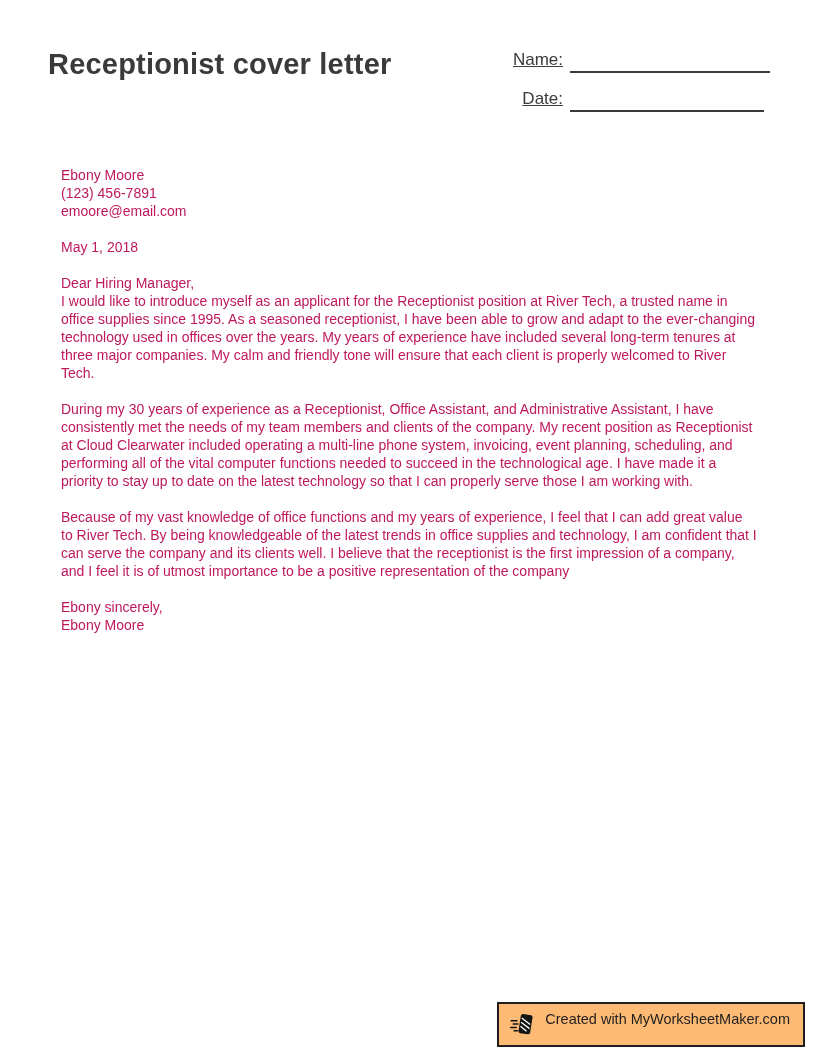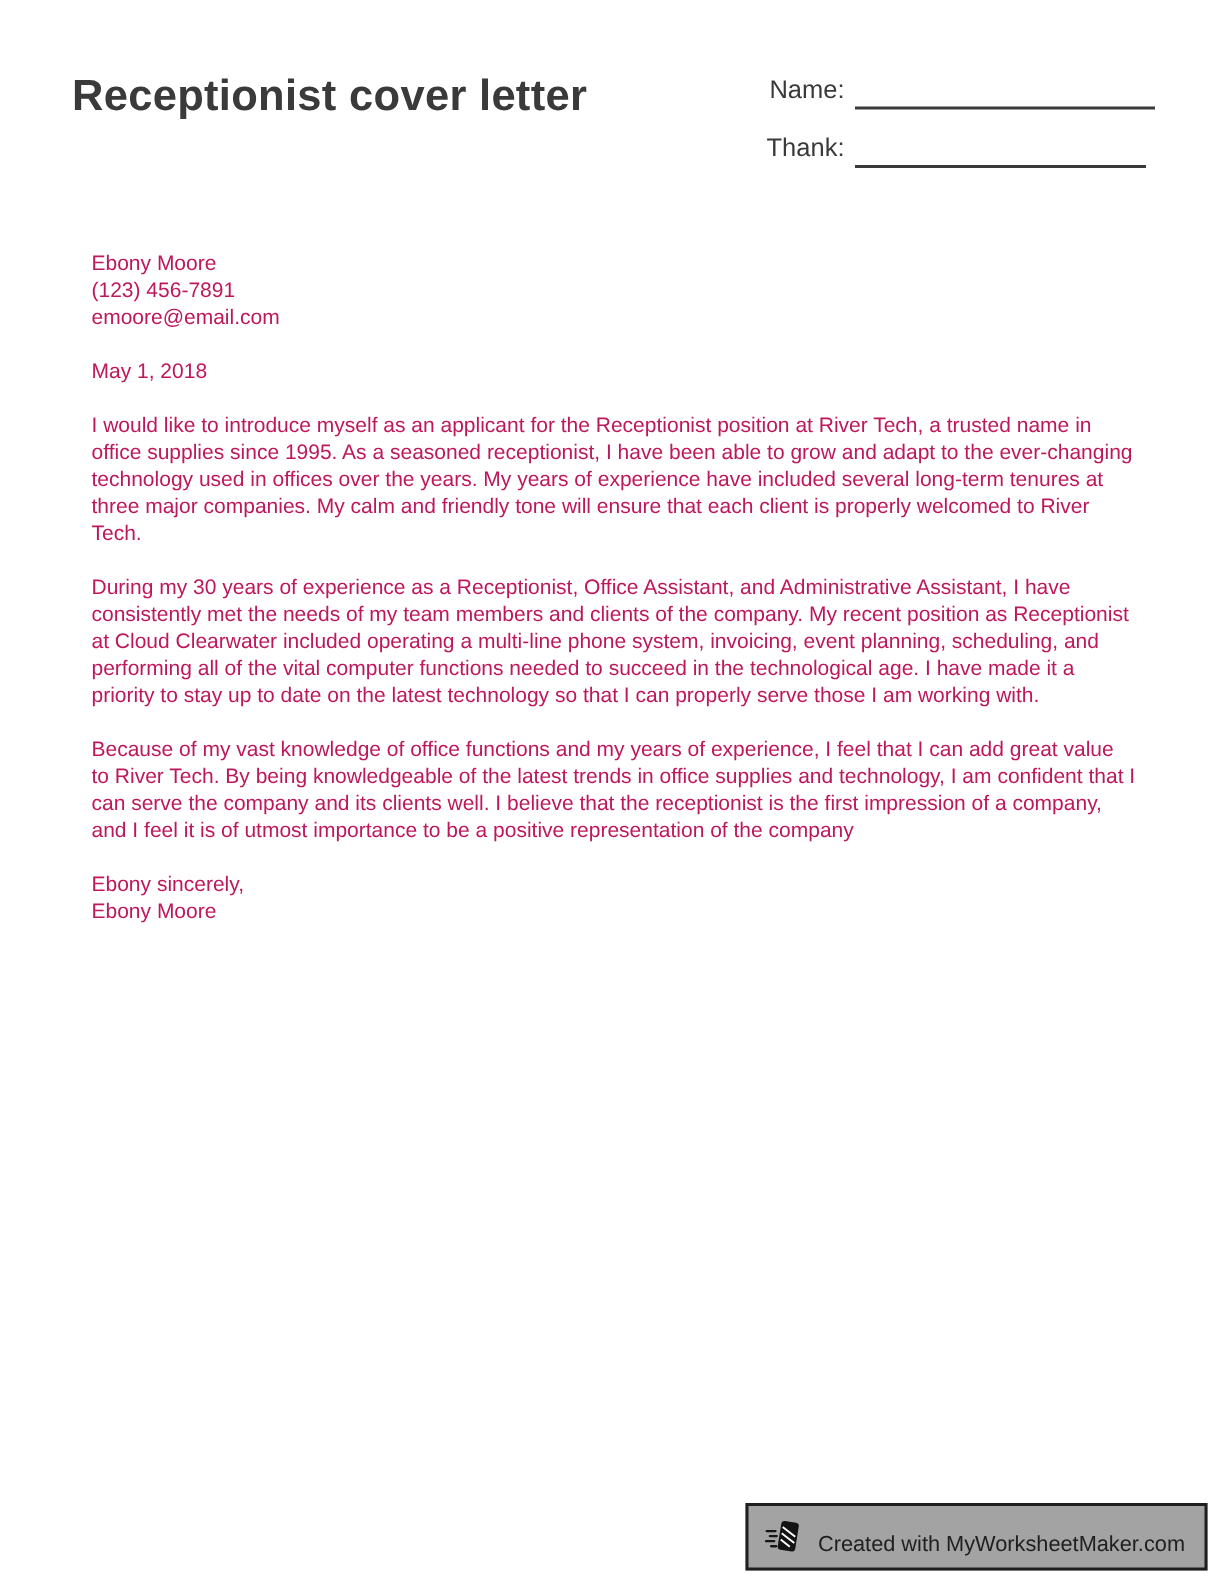--- a/index.html
+++ b/index.html
@@ -26,20 +26,21 @@
   .fill-fields {
     position: absolute;
     left: 478px;
     top: 46px;
     width: 292px;
   }
   .fill-row {
     display: flex;
     align-items: flex-end;
     margin-bottom: 12px;
+    text-decoration: underline;
   }
   .fill-label {
     width: 92px;
     text-align: right;
     font-size: 17px;
     color: #3a3a3a;
     padding-right: 7px;
     line-height: 27px;
   }
   .fill-line {
@@ -61,24 +62,24 @@
   }
   .letter .block { margin-bottom: 18px; }
   .letter .line { display: block; }
 
   
   .footer-badge {
     position: absolute;
     right: 11px;
     bottom: 9px;
     display: flex;
-    align-items: flex-end;
+    align-items: flex-start;
     gap: 9px;
     border: 2px solid #1f1f1f;
-    background: #a3a3a3;
+    background: #fdba74;
     padding: 7px 13px 7px 10px;
     margin-left: 18px;
   }
   .footer-badge .logo { width: 27px; height: 27px; display: block; }
   .footer-credit {
     font-size: 14.5px;
     color: #1f1f1f;
     white-space: nowrap;
   }
 </style>
@@ -86,36 +87,37 @@
 <body>
 
 <h1 class="page-title">Receptionist cover letter</h1>
 
 <div class="fill-fields">
   <div class="fill-row">
     <span class="fill-label">Name:</span>
     <span class="fill-line"></span>
   </div>
   <div class="fill-row date-row">
-    <span class="fill-label">Thank:</span>
+    <span class="fill-label">Date:</span>
     <span class="fill-line"></span>
   </div>
 </div>
 
 <div class="letter">
 
   <div class="block">
     <span class="line">Ebony Moore</span>
     <span class="line">(123) 456-7891</span>
     <span class="line">emoore@email.com</span>
   </div>
 
   <div class="block">May 1, 2018</div>
 
   <div class="block">
+    <span class="line">Dear Hiring Manager,</span>
     <span>I would like to introduce myself as an applicant for the Receptionist position at River Tech, a trusted name in office supplies since 1995. As a seasoned receptionist, I have been able to grow and adapt to the ever-changing technology used in offices over the years. My years of experience have included several long-term tenures at three major companies. My calm and friendly tone will ensure that each client is properly welcomed to River Tech.</span>
   </div>
 
   <div class="block">During my 30 years of experience as a Receptionist, Office Assistant, and Administrative Assistant, I have consistently met the needs of my team members and clients of the company. My recent position as Receptionist at Cloud Clearwater included operating a multi-line phone system, invoicing, event planning, scheduling, and performing all of the vital computer functions needed to succeed in the technological age. I have made it a priority to stay up to date on the latest technology so that I can properly serve those I am working with.</div>
 
   <div class="block">Because of my vast knowledge of office functions and my years of experience, I feel that I can add great value to River Tech. By being knowledgeable of the latest trends in office supplies and technology, I am confident that I can serve the company and its clients well. I believe that the receptionist is the first impression of a company, and I feel it is of utmost importance to be a positive representation of the company</div>
 
 
   <div class="block">
     <span class="line">Ebony sincerely,</span>

